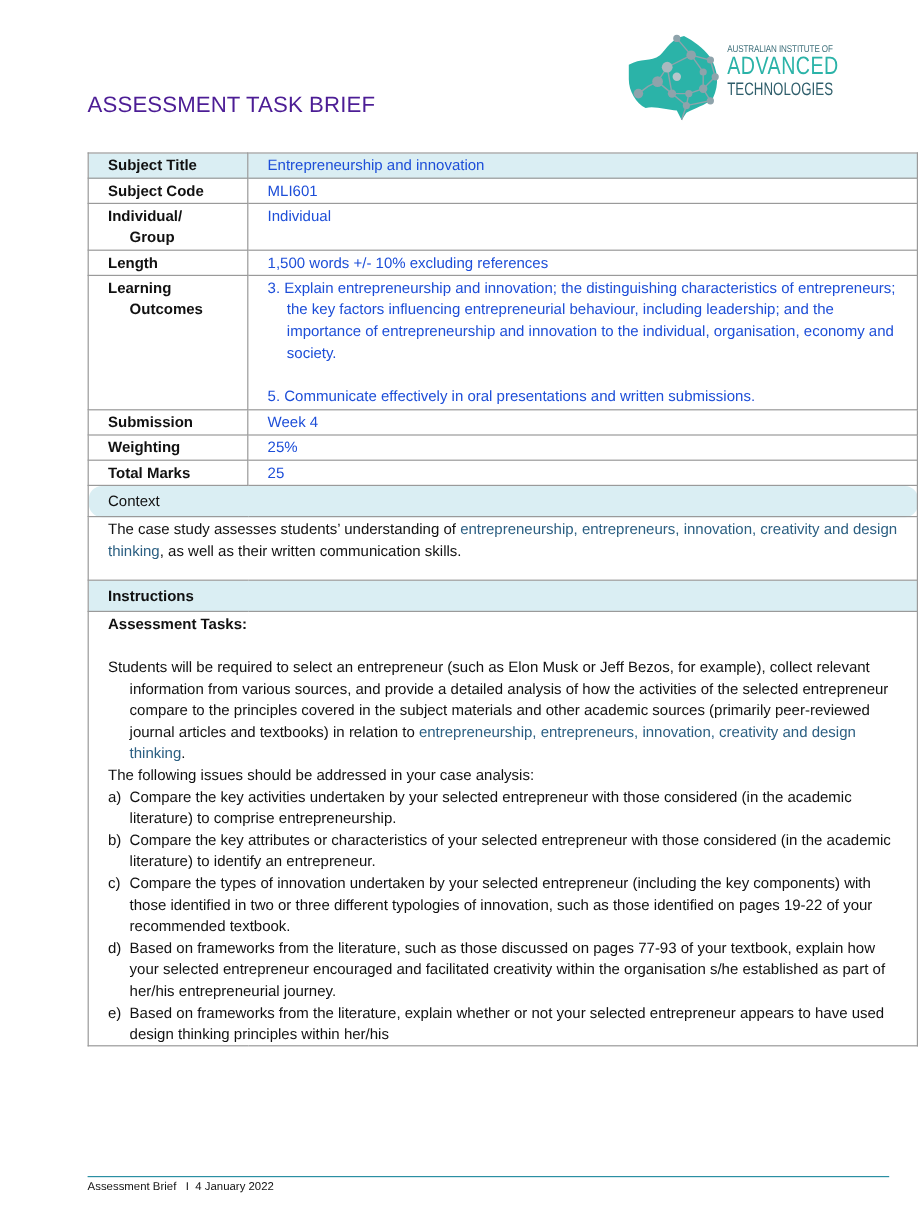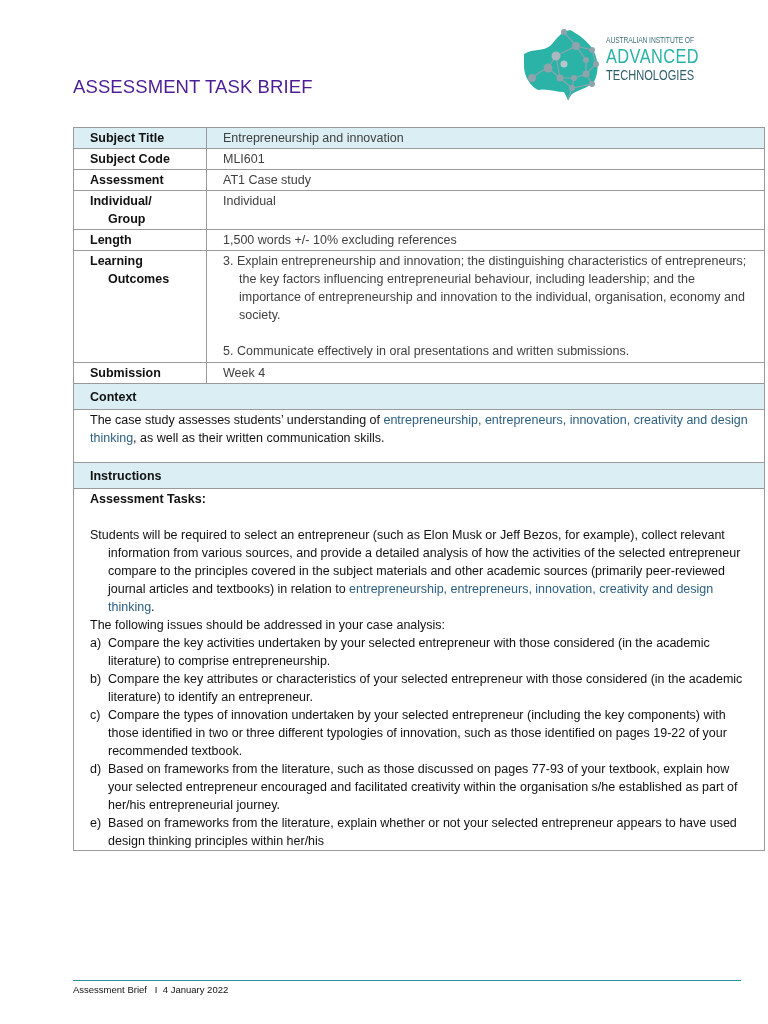--- a/index.html
+++ b/index.html
@@ -19,21 +19,21 @@
   .logo-line3 { font-size: 15px; color: #2f5e6b; line-height: 16px; white-space: nowrap; transform: scaleX(0.74); transform-origin: left; }
 
   table.brief {
     position: absolute; left: 73px; top: 127px; width: 692px; border-collapse: collapse;
     font-size: 12.5px; line-height: 18px;
   }
   table.brief td { border: 1.5px solid #9a9a9a; padding: 1px 16px; vertical-align: top; }
   td.label { width: 100px; font-weight: bold; color: #111; }
   td.label .cont { padding-left: 18px; display: block; }
   td.hl { background: #daeef3; }
-  td.value { color: #404040; }
+  td.value { color: #1d4ed8; }
   .lo { color: #2b5f82; }
   .lo p { margin: 0; padding-left: 16px; text-indent: -16px; }
   .lo p + p { margin-top: 18px; }
   td.full { padding: 2px 16px; }
   .blue { color: #2b5f82; }
   .para { margin: 0; padding-left: 18px; text-indent: -18px; }
   .list-item { display: flex; margin: 0; }
   .list-item .mk { width: 18px; flex: none; }
   .list-item .tx { flex: 1; }
   .footer-line { position: absolute; left: 73px; top: 980px; width: 668px; border-top: 1.5px solid #2b8fa3; }
@@ -80,24 +80,20 @@
   <tbody>
       <tr>
     <td class="label hl">Subject Title</td>
     <td class="value hl">Entrepreneurship and innovation</td>
   </tr>
   <tr>
     <td class="label">Subject Code</td>
     <td class="value">MLI601</td>
   </tr>
   <tr>
-    <td class="label">Assessment</td>
-    <td class="value">AT1 Case study</td>
-  </tr>
-  <tr>
     <td class="label">
       <span>Individual/</span>
       <span class="cont">Group</span>
     </td>
     <td class="value">Individual</td>
   </tr>
   <tr>
     <td class="label">Length</td>
     <td class="value">1,500 words +/- 10% excluding references</td>
   </tr>
@@ -109,21 +105,29 @@
     <td class="value lo" style="padding-bottom:2px;">
       <p>3. Explain entrepreneurship and innovation; the distinguishing characteristics of entrepreneurs; the key factors influencing entrepreneurial behaviour, including leadership; and the importance of entrepreneurship and innovation to the individual, organisation, economy and society.</p>
       <p>5. Communicate effectively in oral presentations and written submissions.</p>
     </td>
   </tr>
   <tr>
     <td class="label">Submission</td>
     <td class="value">Week 4</td>
   </tr>
   <tr>
-    <td colspan="2" class="hl full" style="font-weight:bold; padding-top:4px; padding-bottom:3px;">Context</td>
+    <td class="label">Weighting</td>
+    <td class="value">25%</td>
+  </tr>
+  <tr>
+    <td class="label">Total Marks</td>
+    <td class="value">25</td>
+  </tr>
+  <tr>
+    <td colspan="2" class="hl full" style="font-weight:normal; padding-top:4px; padding-bottom:3px;border-radius:11px;">Context</td>
   </tr>
   <tr>
     <td colspan="2" class="full" style="height:50px;">
       <p class="para" style="text-indent:0; padding-left:0;">
         <span>The case study assesses students’ understanding of </span><span class="blue">entrepreneurship, entrepreneurs, innovation, creativity and design thinking</span><span>, as well as their written communication skills.</span>
       </p>
     </td>
   </tr>
   <tr>
     <td colspan="2" class="hl full" style="font-weight:bold; padding-top:4px; padding-bottom:3px;">Instructions</td>

